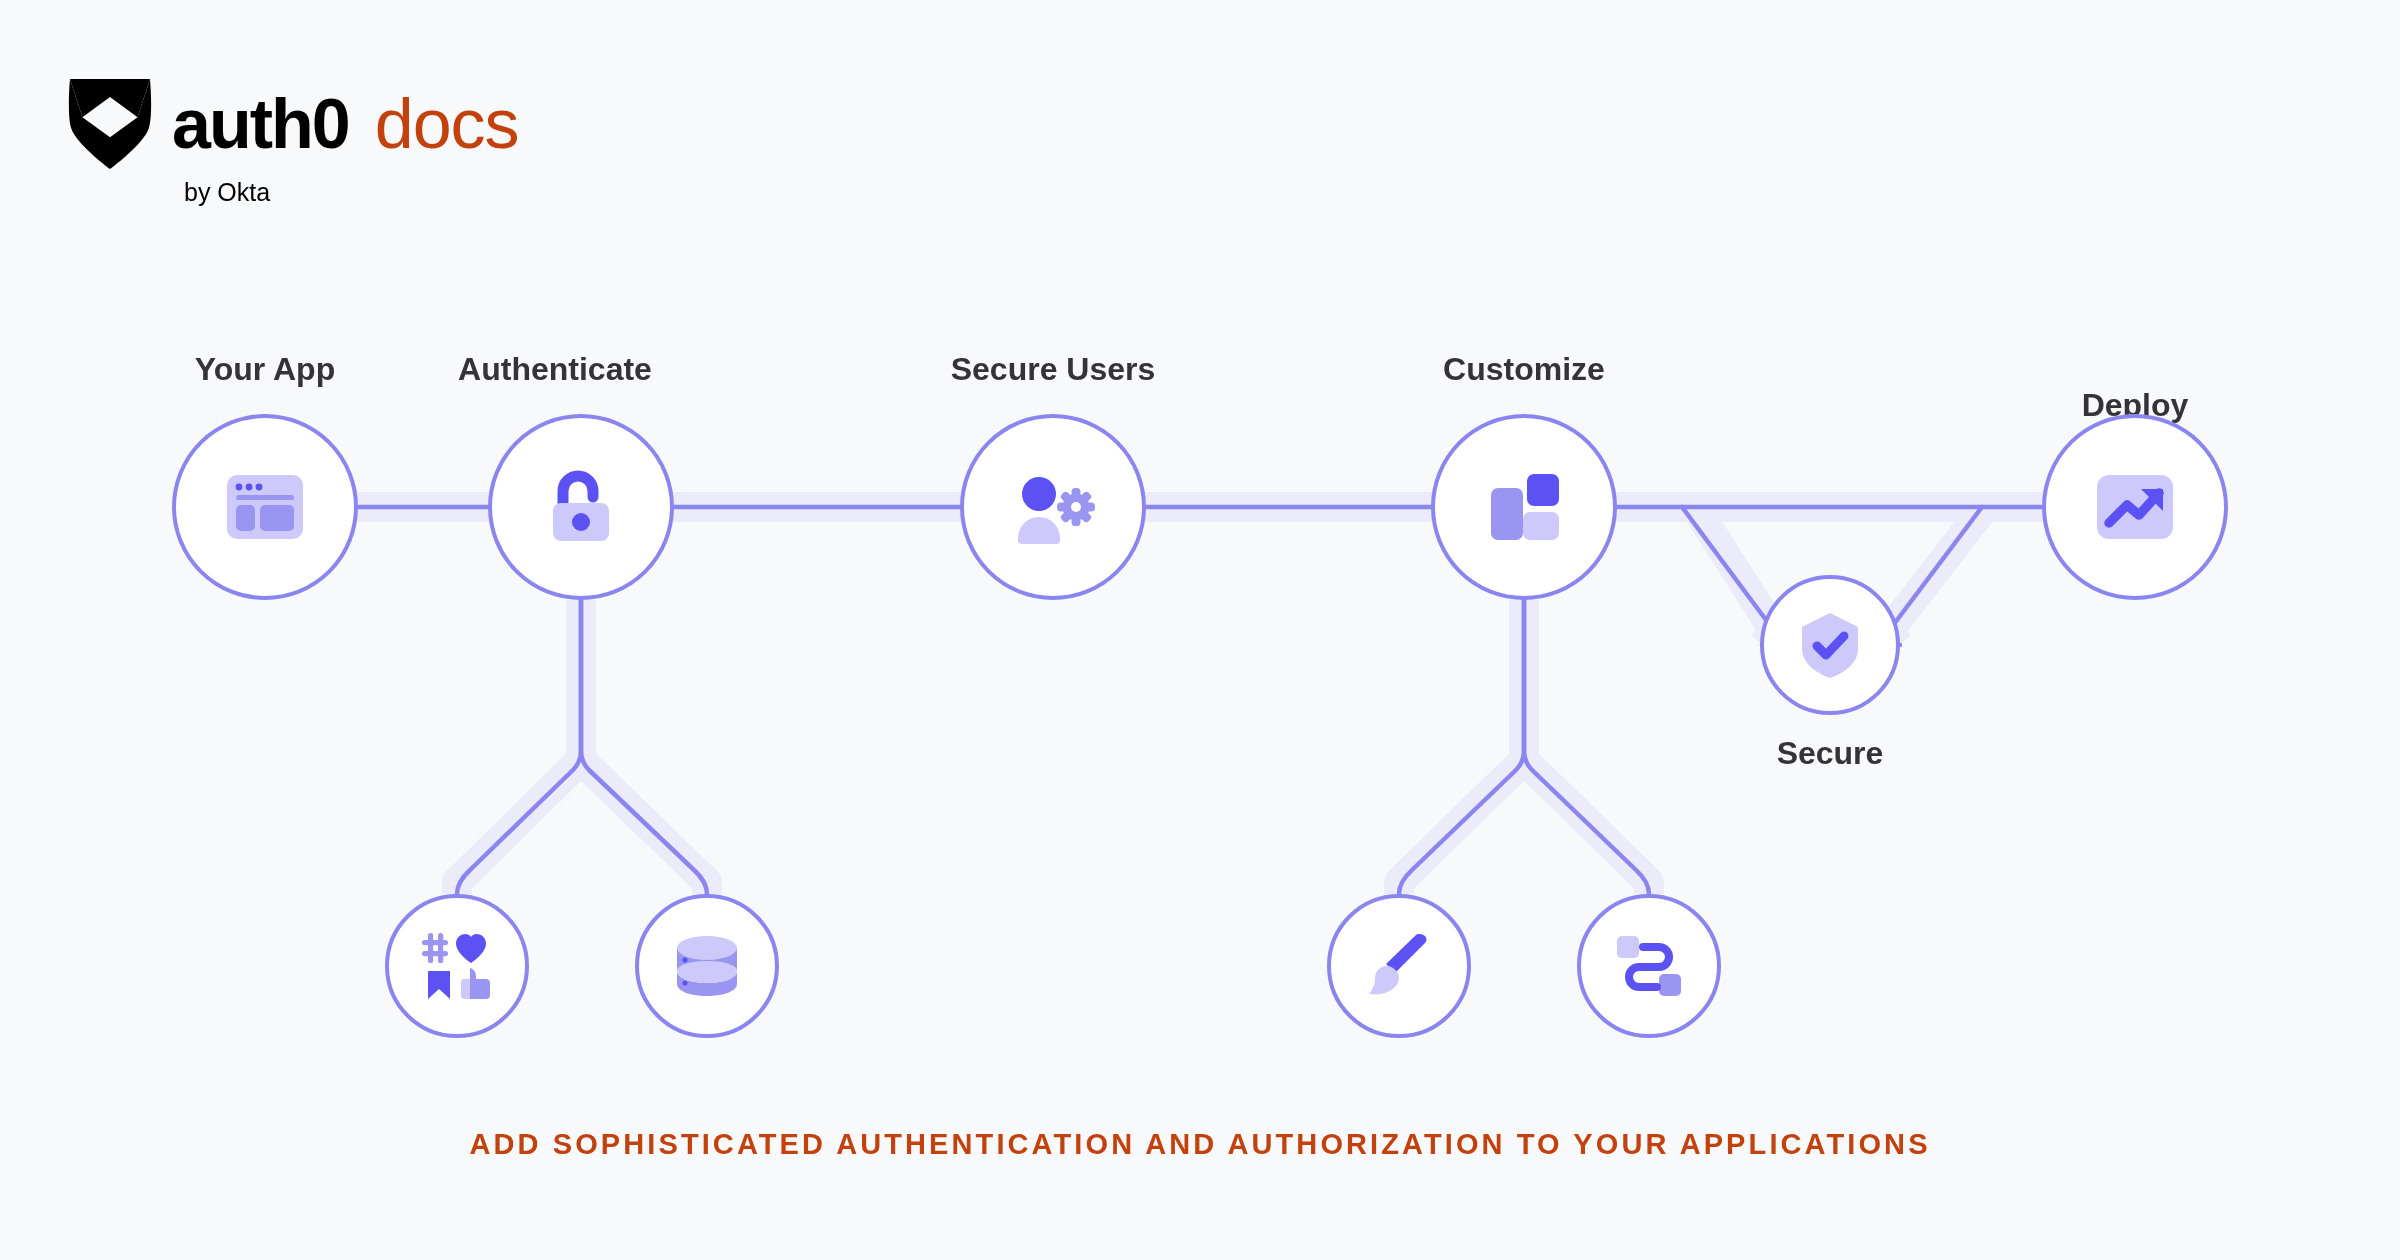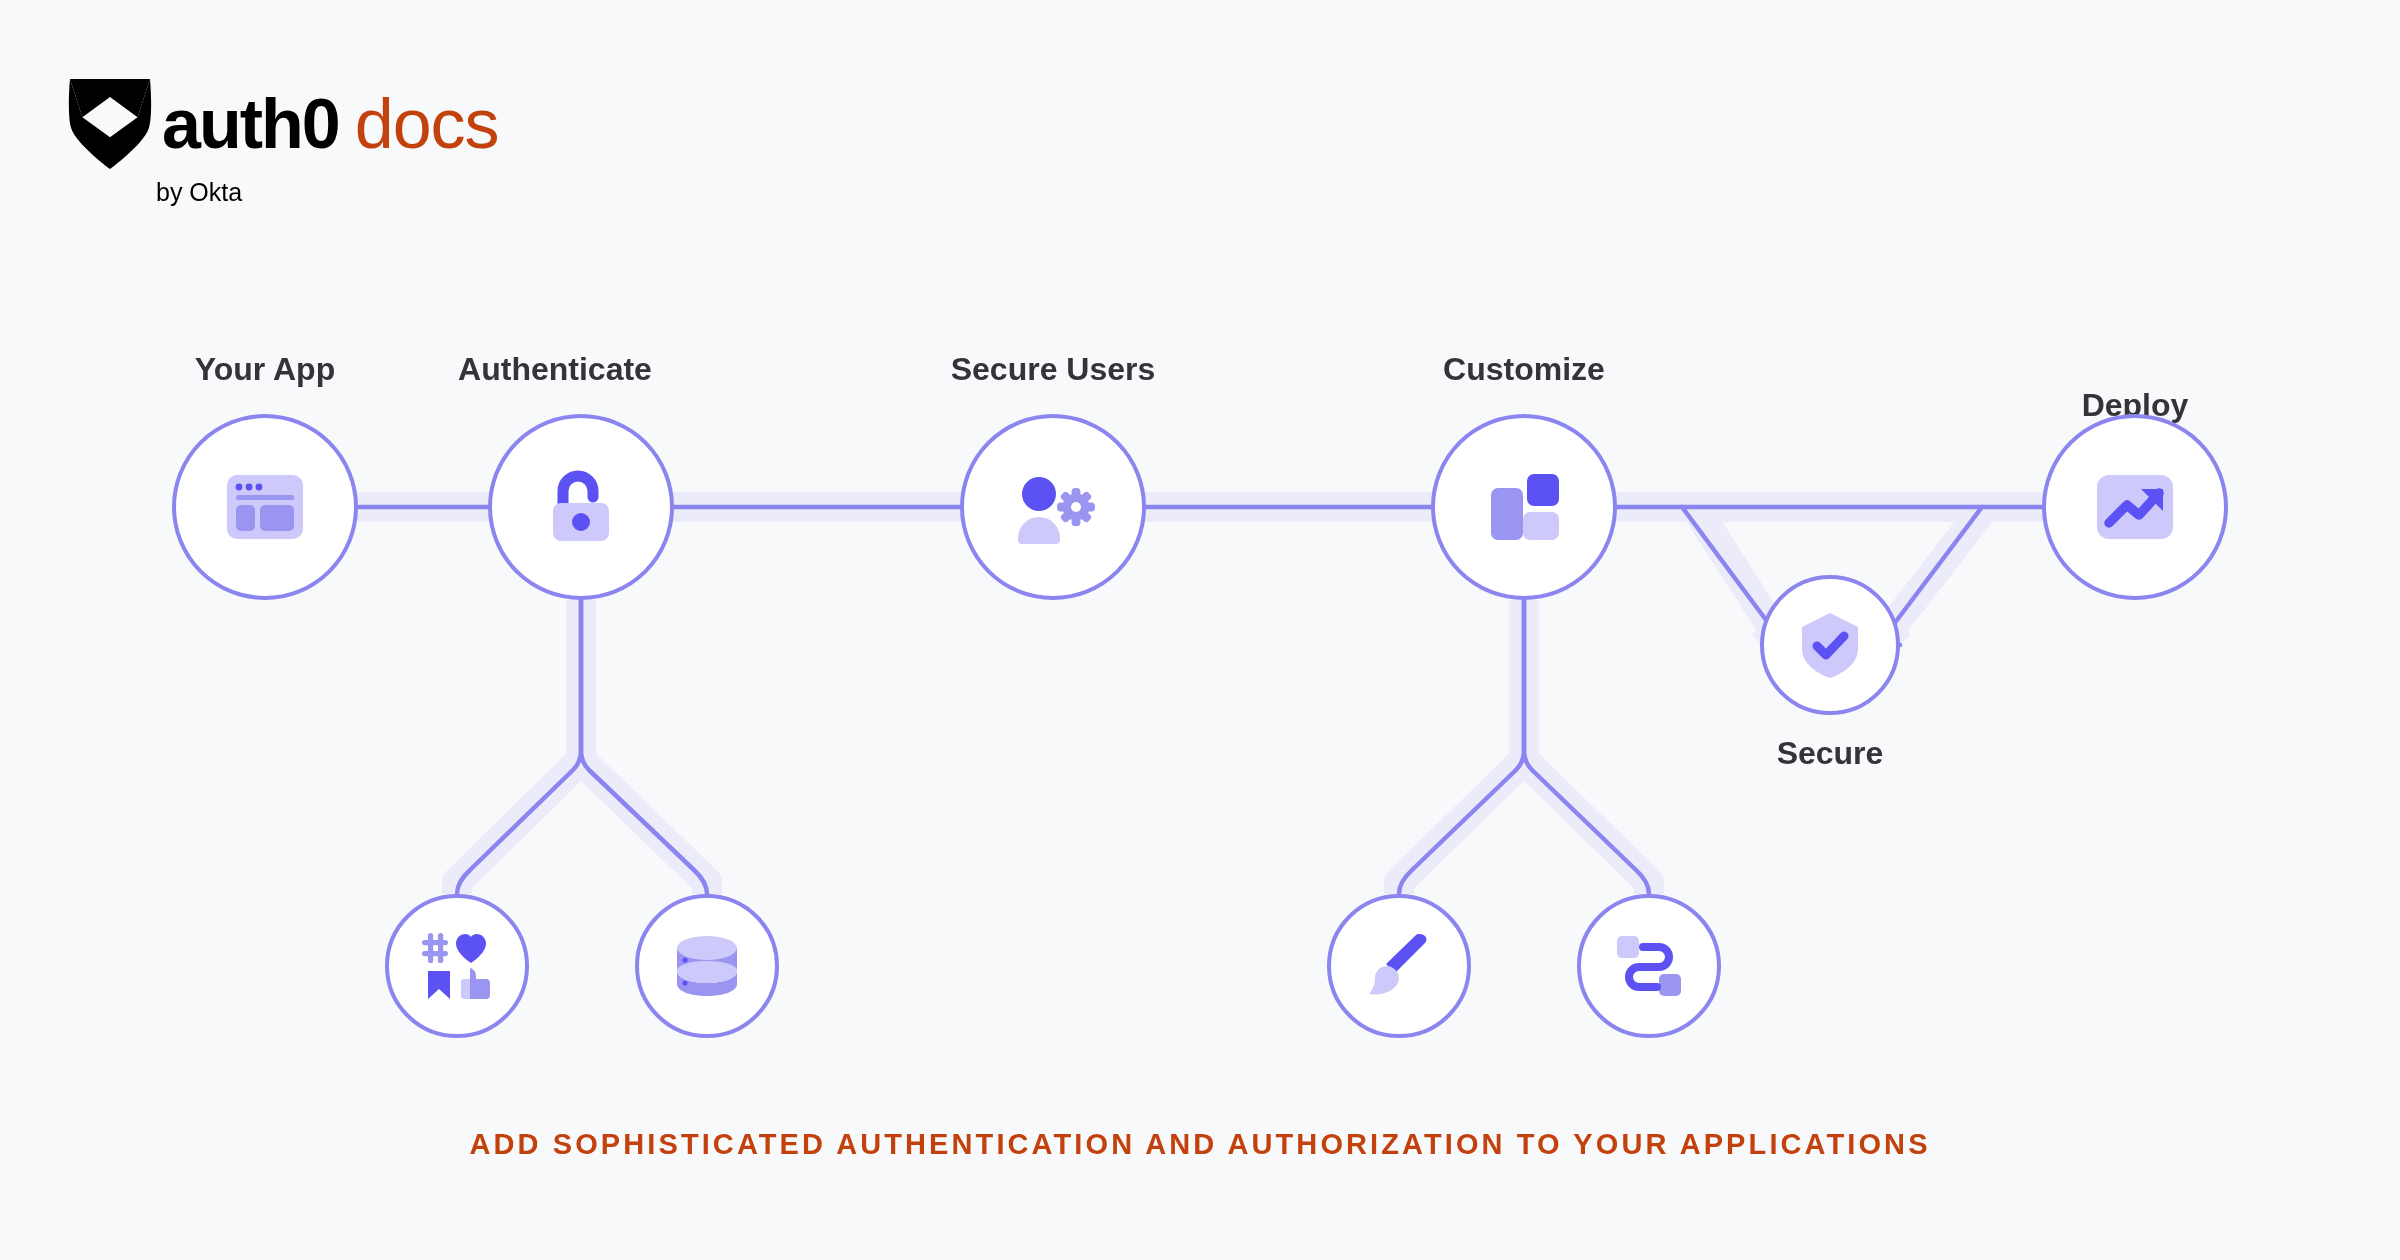--- a/index.html
+++ b/index.html
@@ -21,21 +21,21 @@
     position: absolute;
     left: 68px;
     top: 78px;
     display: flex;
     flex-direction: column;
     align-items: flex-start;
   }
   #brand-row {
     display: flex;
     align-items: center;
-    gap: 16px;
+    gap: 26px;
   }
   #brand-logo-mark {
     width: 84px;
     height: 92px;
     display: block;
   }
   #brand-wordmark {
     font-size: 70px;
     font-weight: 700;
     letter-spacing: -2px;
@@ -48,21 +48,21 @@
     font-weight: 400;
     letter-spacing: -1px;
     color: #c2410c;
     line-height: 1;
   }
   #brand-byline {
     font-size: 25px;
     font-weight: 400;
     color: #000000;
     margin-top: 10px;
-    margin-left: 88px;
+    margin-left: 116px;
     line-height: 1;
   }
 
   
   #diagram {
     position: absolute;
     left: 0;
     top: 0;
     width: 2400px;
     height: 1260px;

